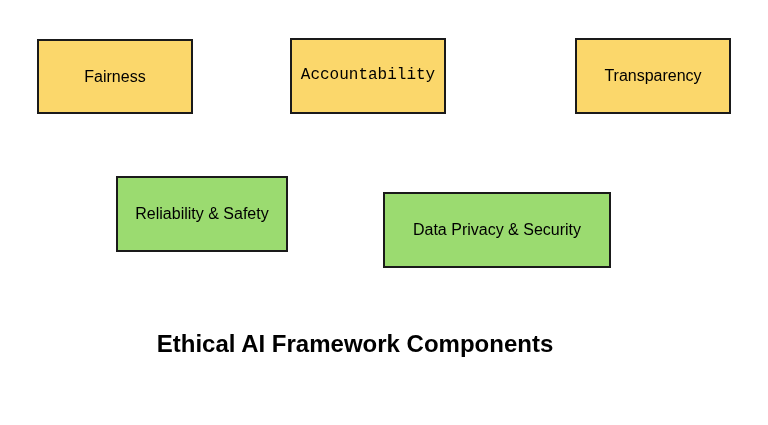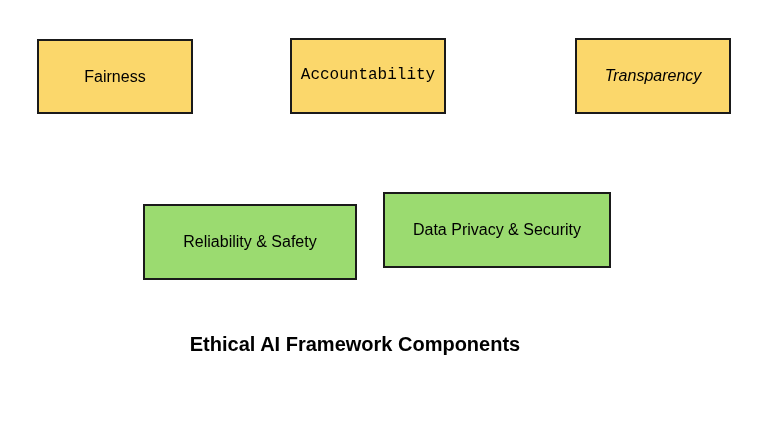--- a/index.html
+++ b/index.html
@@ -23,49 +23,49 @@
     justify-content: center;
     text-align: center;
     font-size: 16px;
     color: var(--text, #000000);
     line-height: 1.2;
     padding: 2px 6px;
   }
   .node-fairness        { left: 37px;  top: 39px;  width: 156px; height: 75px; }
   .node-accountability  { left: 290px; top: 38px;  width: 156px; height: 76px; font-family: Liberation Mono, monospace; }
   .node-transparency    { left: 575px; top: 38px;  width: 156px; height: 76px; }
-  .node-reliability     { left: 116px; top: 204px; width: 214px; height: 76px; margin-left: 27px; }
+  .node-reliability     { left: 116px; top: 176px; width: 172px; height: 76px; }
   .node-privacy         { left: 383px; top: 192px; width: 228px; height: 76px; }
   .diagram-title {
     position: absolute;
     left: 145px;
     top: 330px;
     width: 420px;
     text-align: center;
-    font-size: 20px;
+    font-size: 24px;
     font-weight: bold;
     color: var(--text, #000000);
     line-height: 28px;
     white-space: nowrap;
   }
 </style>
 </head>
 <body>
 
 <div id="canvas">
 
   <div class="node node-fairness" style="background: rgb(251, 215, 107); text-align: right;">
     <span>Fairness</span>
   </div>
 
   <div class="node node-accountability" style="background: rgb(251, 215, 107);">
     <span>Accountability</span>
   </div>
 
-  <div class="node node-transparency" style="background: rgb(251, 215, 107); font-style: italic;">
+  <div class="node node-transparency" style="background: rgb(251, 215, 107);">
     <span>Transparency</span>
   </div>
 
   <div class="node node-reliability" style="background: rgb(155, 219, 112);">
     <span>Reliability &amp; Safety</span>
   </div>
 
   <div class="node node-privacy" style="background: rgb(155, 219, 112);">
     <span>Data Privacy &amp; Security</span>
   </div>

